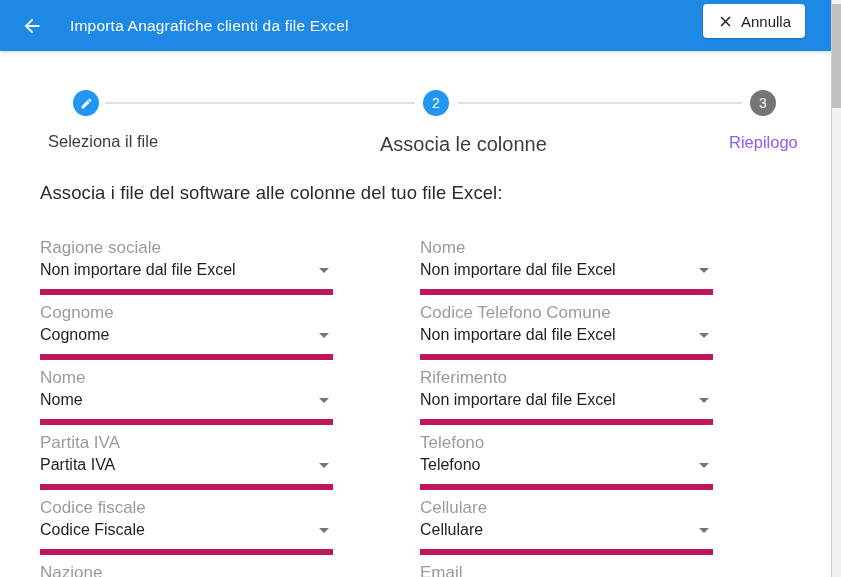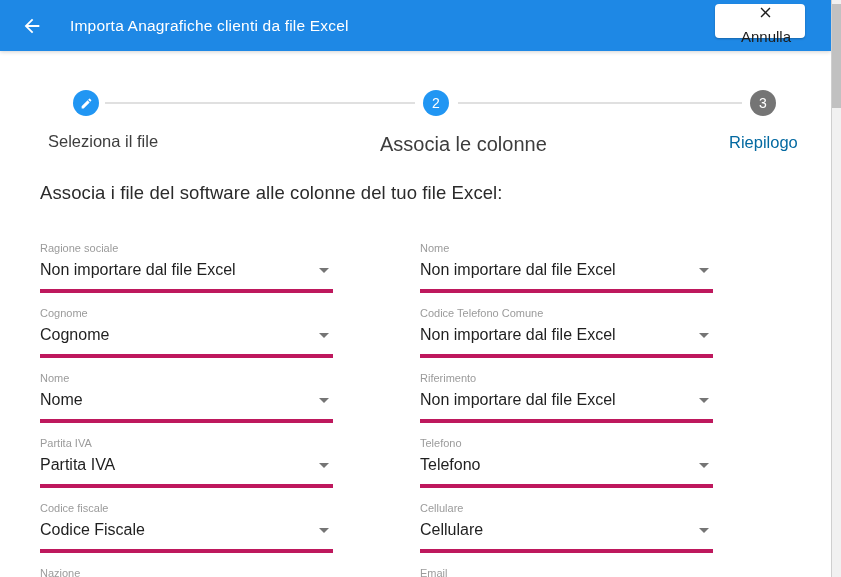--- a/index.html
+++ b/index.html
@@ -29,29 +29,28 @@
   .app-title {
     margin-left:26px;
     color:#ffffff;
     font-size:15.5px;
     font-weight:500;
     letter-spacing:0.2px;
   }
   .cancel-btn {
     position:absolute; right:26px; top:4px;
     height:34px;
-    padding:0 14px 0 26px;
+    padding:0 14px 0 14px;
     background:#ffffff;
     border:none; border-radius:4px;
     display:flex; align-items:center; gap:7px;
     font-family:"Liberation Sans", sans-serif;
     font-size:15px; font-weight:500; color:#1d1d1d;
     box-shadow:0 1px 2px rgba(0,0,0,0.25);
     cursor:pointer;
-    flex-direction:column;
   }
 
   
   .scrollbar-track {
     position:absolute; right:0; top:0;
     width:10px; height:577px;
     background:#f1f1f1;
     border-left:1px solid #cfcfcf;
     z-index:10;
   }
@@ -69,46 +68,46 @@
     color:#ffffff; font-size:14px; font-weight:400;
     cursor:pointer;
   }
   .step-circle.active   { background:#2196f3; }
   .step-circle.upcoming { background:#757575; }
   .connector {
     position:absolute; height:2px; background:#e0e0e0;
   }
   .step-label { position:absolute; font-size:16.5px; }
   .step-label.dark { color:#3d3d3d; }
-  .step-label.gray { color:#0369a1; }
+  .step-label.gray { color:#8b5cf6; }
 
   
   .section-heading {
     position:absolute; left:40px; top:182px;
     font-size:18.5px; color:#2b2b2b; letter-spacing:0.1px;
   }
 
   
   .form-grid {
     position:absolute; left:40px; top:241px;
     display:grid;
     grid-template-columns:293px 293px;
     column-gap:87px;
     grid-auto-rows:65px;
   }
   .field { position:relative; }
   .field-label {
-    font-size:11px; color:#9b9b9b; height:14px; line-height:14px;
+    font-size:17px; color:#9b9b9b; height:14px; line-height:14px;
   }
   .field-value {
     margin-top:5px;
     display:flex; align-items:center; justify-content:space-between;
     font-size:16px; color:#1f1f1f; line-height:20px;
     padding-bottom:9px;
-    border-bottom:4px solid #be185d;
+    border-bottom:6px solid #be185d;
     cursor:pointer;
   }
   .caret {
     width:0; height:0; margin-right:4px; flex-shrink:0;
     border-left:5px solid transparent;
     border-right:5px solid transparent;
     border-top:5px solid #757575;
   }
   svg { display:block; }
 </style>

